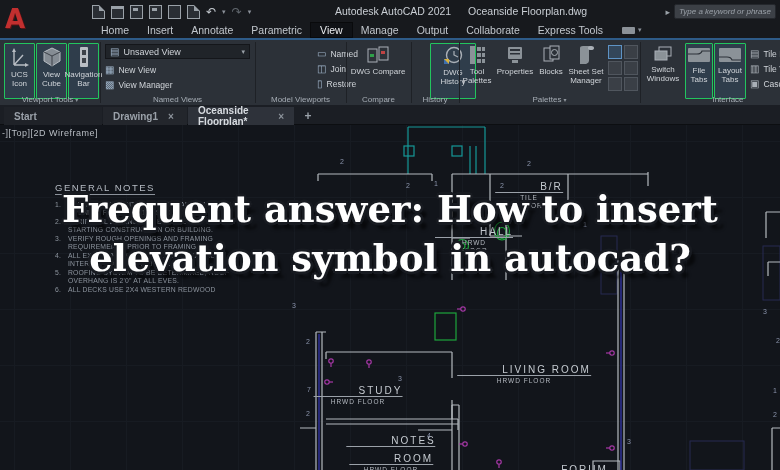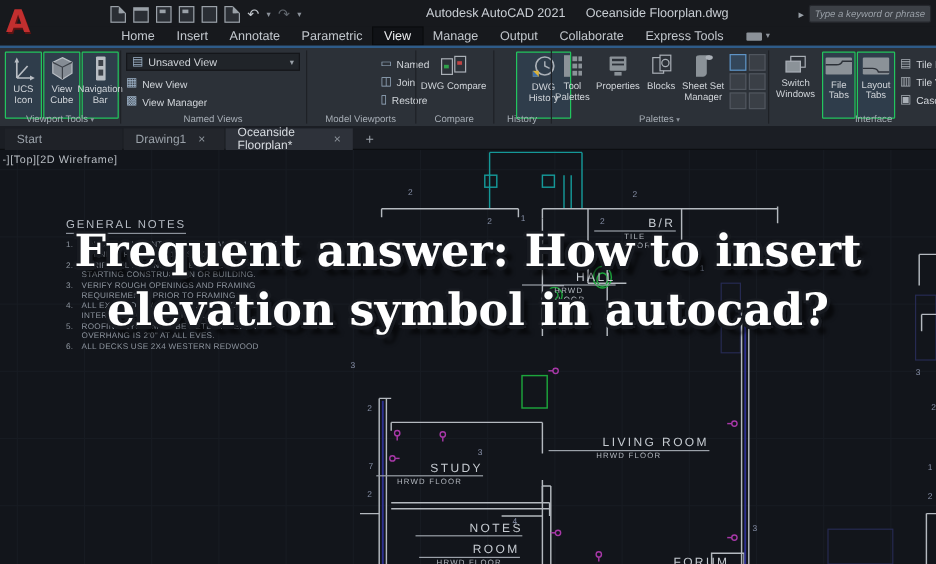--- a/index.html
+++ b/index.html
@@ -12,21 +12,21 @@
         color:#c22f2f;font-weight:bold;font-size:26px;line-height:30px;text-align:center;
         font-family:"DejaVu Sans", sans-serif;text-shadow:1px 1px 0 #5a1414;}
   .qat{position:absolute;left:92px;top:5px;display:flex;align-items:center;gap:6px;height:14px;}
   .qa-ico{width:11px;height:12px;border:1px solid #9aa1a8;background:#2a2e34;display:inline-block;position:relative;}
   .qa-ico.fold:after{content:"";position:absolute;right:-1px;top:-1px;border:3px solid #17191d;border-left-color:#9aa1a8;border-bottom-color:#9aa1a8;}
   .qa-ico.fol{border-top:3px solid #9aa1a8;height:9px;}
   .qa-ico.disk:after{content:"";position:absolute;left:2px;top:2px;width:5px;height:3px;background:#9aa1a8;}
   .qa-arrow{color:#c4c9cf;font-size:12px;line-height:12px;}
   .qa-arrow.dim{color:#61676e;}
   .qa-caret{color:#8c929a;font-size:7px;}
-  .win-title{position:absolute;left:355px;top:5px;font-size:10.5px;color:#c9ced4;white-space:nowrap;}
+  .win-title{position:absolute;left:335px;top:5px;font-size:10.5px;color:#c9ced4;white-space:nowrap;}
   .win-title .doc{margin-left:14px;color:#c9ced4;}
   .search-wrap{position:absolute;right:4px;top:4px;display:flex;align-items:center;gap:4px;}
   .search-chev{color:#9aa1a8;font-size:9px;}
   .search-box{width:92px;height:13px;background:#3c4046;border:1px solid #24272c;border-radius:2px;
               color:#9aa0a8;font-size:8px;font-style:italic;padding:0 4px;outline:none;
               font-family:"Liberation Sans", sans-serif;}
   .search-box::placeholder{color:#9aa0a8;}
   
   .menurow{position:absolute;left:0;top:22px;width:780px;height:16px;background:#17191d;display:flex;align-items:center;padding-left:92px;box-sizing:border-box;text-align:center;}
   .mtab{padding:1px 9px;font-size:10.5px;color:#c2c7cd;cursor:default;white-space:nowrap;}
@@ -45,21 +45,21 @@
   .rrow{position:absolute;display:flex;align-items:center;gap:4px;font-size:8.5px;color:#d0d4d9;white-space:nowrap;height:13px;}
   .rico{font-size:10px;color:#9fb4c9;line-height:10px;}
   .dropdown{position:absolute;display:flex;align-items:center;gap:4px;background:#202429;border:1px solid #14161a;
             font-size:9px;color:#cfd3d8;padding:0 4px;box-sizing:border-box;}
   .dropdown .dd-caret{margin-left:auto;font-size:7px;color:#9aa1a8;}
   .minigrid{position:absolute;display:grid;grid-template-columns:14px 14px;grid-auto-rows:14px;gap:2px;}
   .mini{background:#3a3f46;border:1px solid #50565e;box-sizing:border-box;}
   .mini.on{border:1px solid #5e93c5;background:#33465a;}
   
   .filetabs{position:absolute;left:0;top:105px;width:780px;height:20px;background:#1b1e24;border-bottom:1px solid #0c0e11;box-sizing:border-box;}
-  .ftab{position:absolute;top:2px;height:18px;display:flex;align-items:center;padding:0 10px;font-size:10px;color:#9aa1a9;box-sizing:border-box;}
+  .ftab{position:absolute;top:2px;height:18px;display:flex;align-items:center;padding:0 10px;font-size:10px;color:#9aa1a9;box-sizing:border-box;font-weight:bold;}
   .ftab .x{margin-left:10px;font-size:10px;color:#8d949c;}
   .ftab.t1{left:4px;width:98px;background:#1f2228;}
   .ftab.t2{left:103px;width:84px;background:#23262c;}
   .ftab.t3{left:188px;width:106px;background:#2e323a;color:#d7dbe0;}
   .ftab.plus{left:298px;width:16px;justify-content:center;color:#9aa1a9;background:transparent;font-size:12px;}
   
   .canvas{position:absolute;left:0;top:125px;width:780px;height:345px;background:#12151b;
           background-image:linear-gradient(#171b22 1px, transparent 1px),linear-gradient(90deg,#171b22 1px, transparent 1px);
           background-size:56px 56px;background-position:14px 16px;}
   .vp-label{position:absolute;left:2px;top:3px;font-size:9px;color:#b9bec4;letter-spacing:.5px;}

